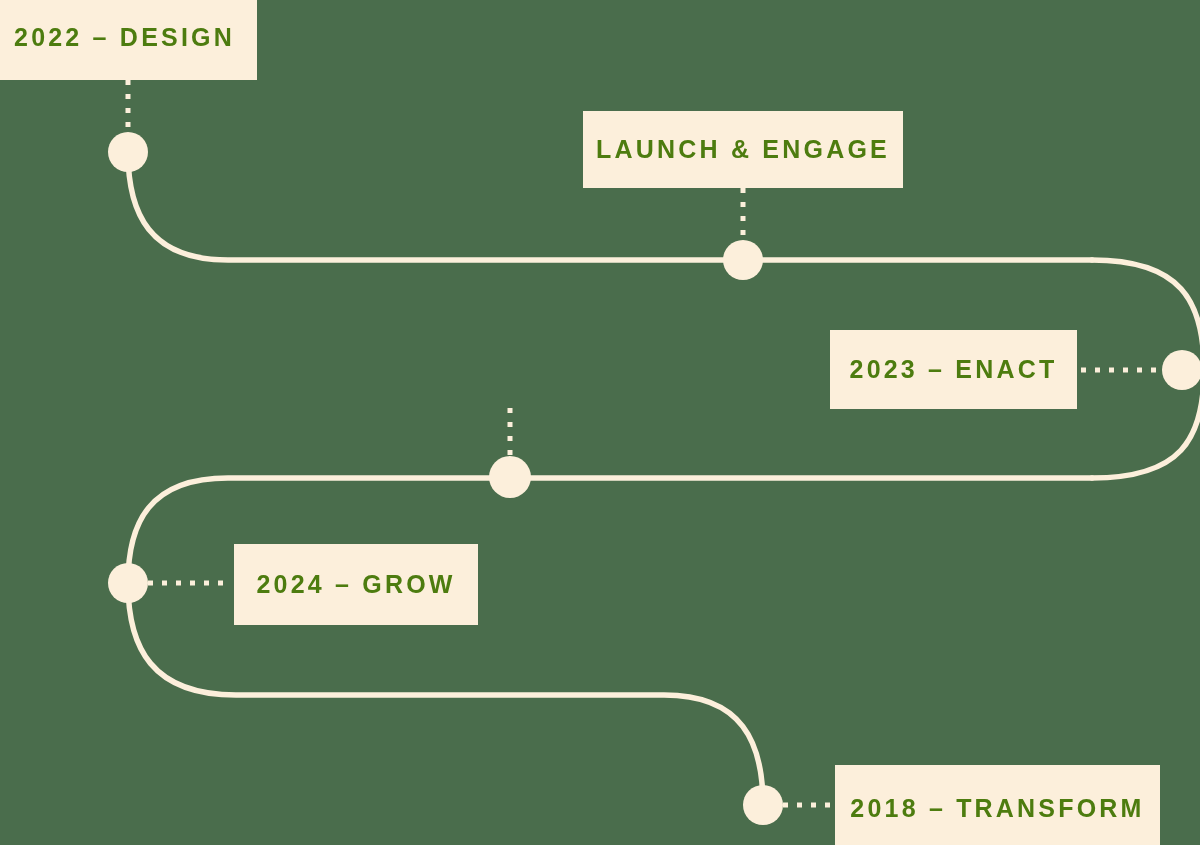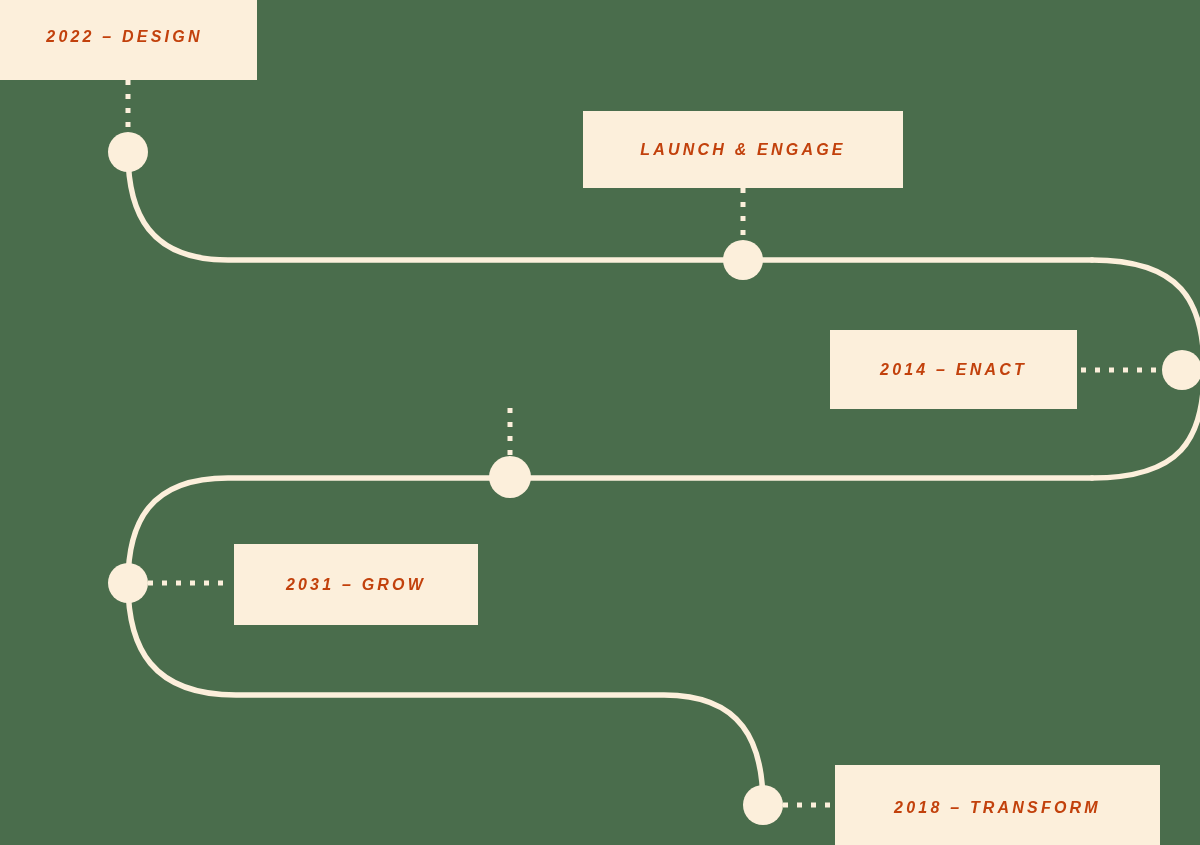--- a/index.html
+++ b/index.html
@@ -31,28 +31,27 @@
   .label-box {
     position: absolute;
     background: #fcefdb;
     display: flex;
     align-items: center;
     justify-content: center;
     box-sizing: border-box;
     z-index: 3;
   }
   .label-text {
-    color: #c2410c;
+    color: #4d7c0f;
     font-family: "Liberation Sans", sans-serif;
     font-weight: bold;
-    font-size: 16px;
+    font-size: 25px;
     letter-spacing: 3.2px;
     white-space: nowrap;
     line-height: 1;
-    font-style: italic;
   }
   .node-dot {
     position: absolute;
     border-radius: 50%;
     background: #fcefdb;
     z-index: 4;
   }
 </style>
 </head>
 <body>
@@ -90,25 +89,25 @@
 
   <div class="label-box" style="left:-8px; top:-6px; width:265px; height:86px;">
     <span class="label-text">2022 – DESIGN</span>
   </div>
 
   <div class="label-box" style="left:583px; top:111px; width:320px; height:77px;justify-content:center;">
     <span class="label-text">LAUNCH &amp; ENGAGE</span>
   </div>
 
   <div class="label-box" style="left:830px; top:330px; width:247px; height:79px;">
-    <span class="label-text">2014 – ENACT</span>
+    <span class="label-text">2023 – ENACT</span>
   </div>
 
 
   <div class="label-box" style="left:234px; top:544px; width:244px; height:81px;">
-    <span class="label-text">2031 – GROW</span>
+    <span class="label-text">2024 – GROW</span>
   </div>
 
   <div class="label-box" style="left:835px; top:765px; width:325px; height:86px;">
     <span class="label-text">2018 – TRANSFORM</span>
   </div>
 
 </div>
 
 </body></html>

